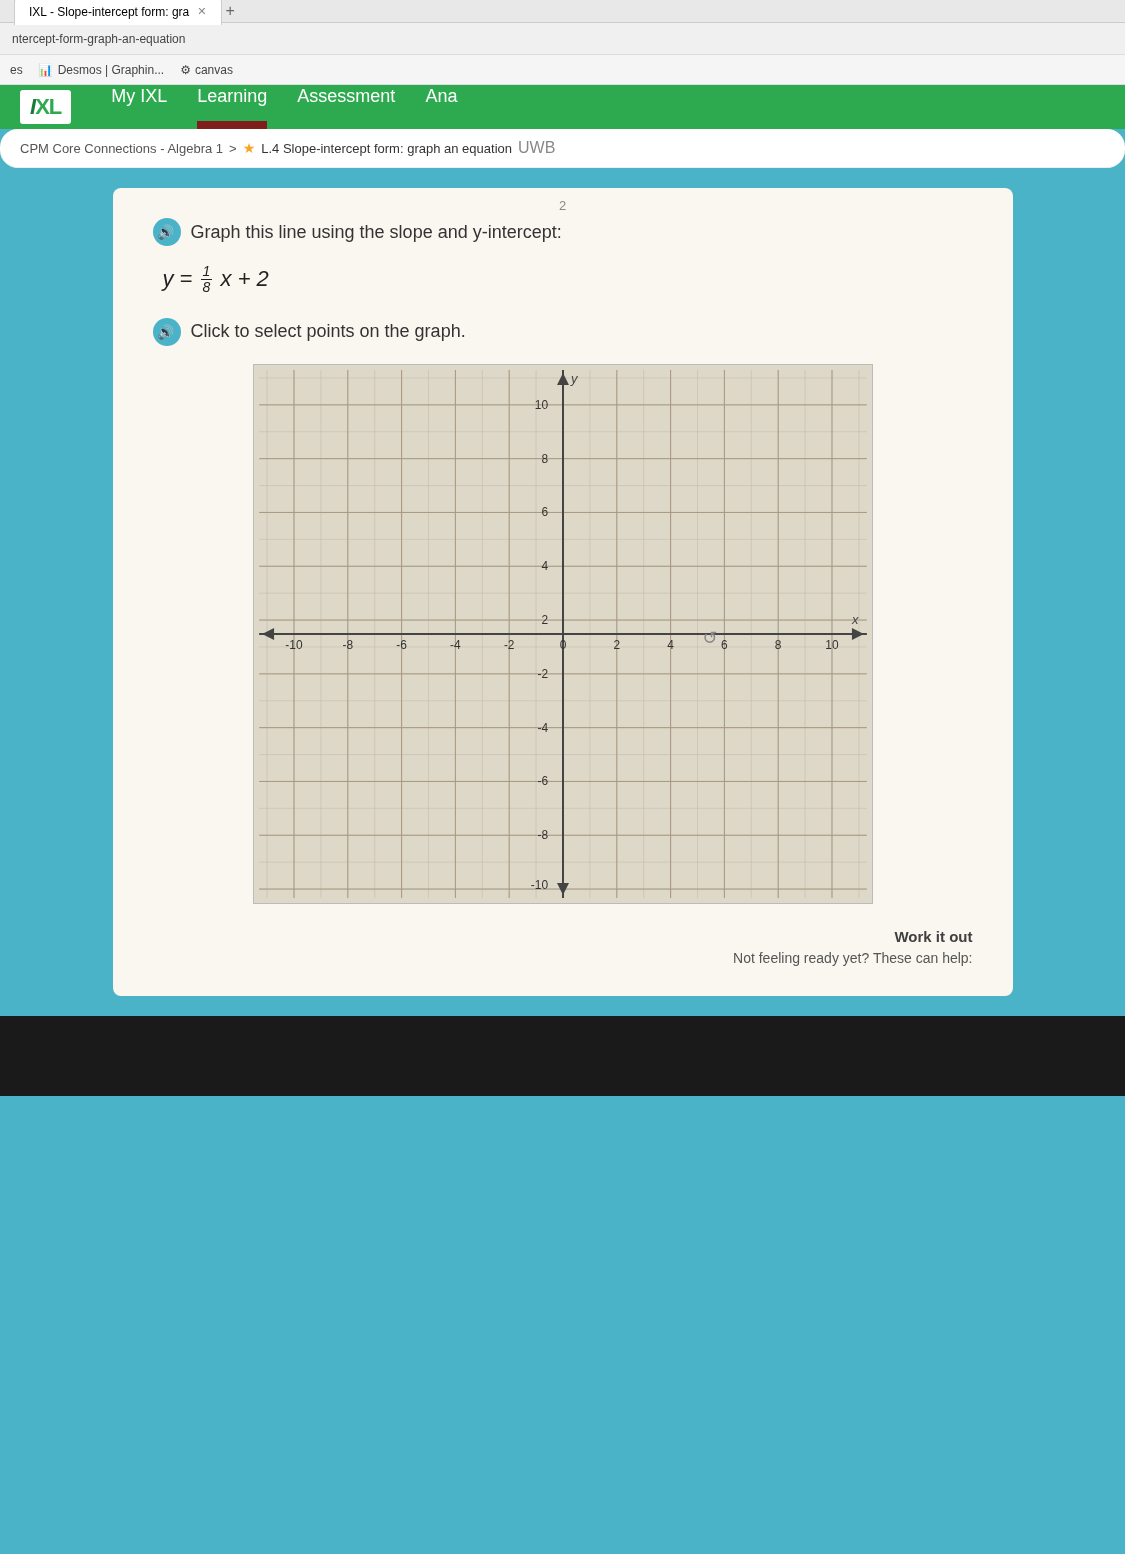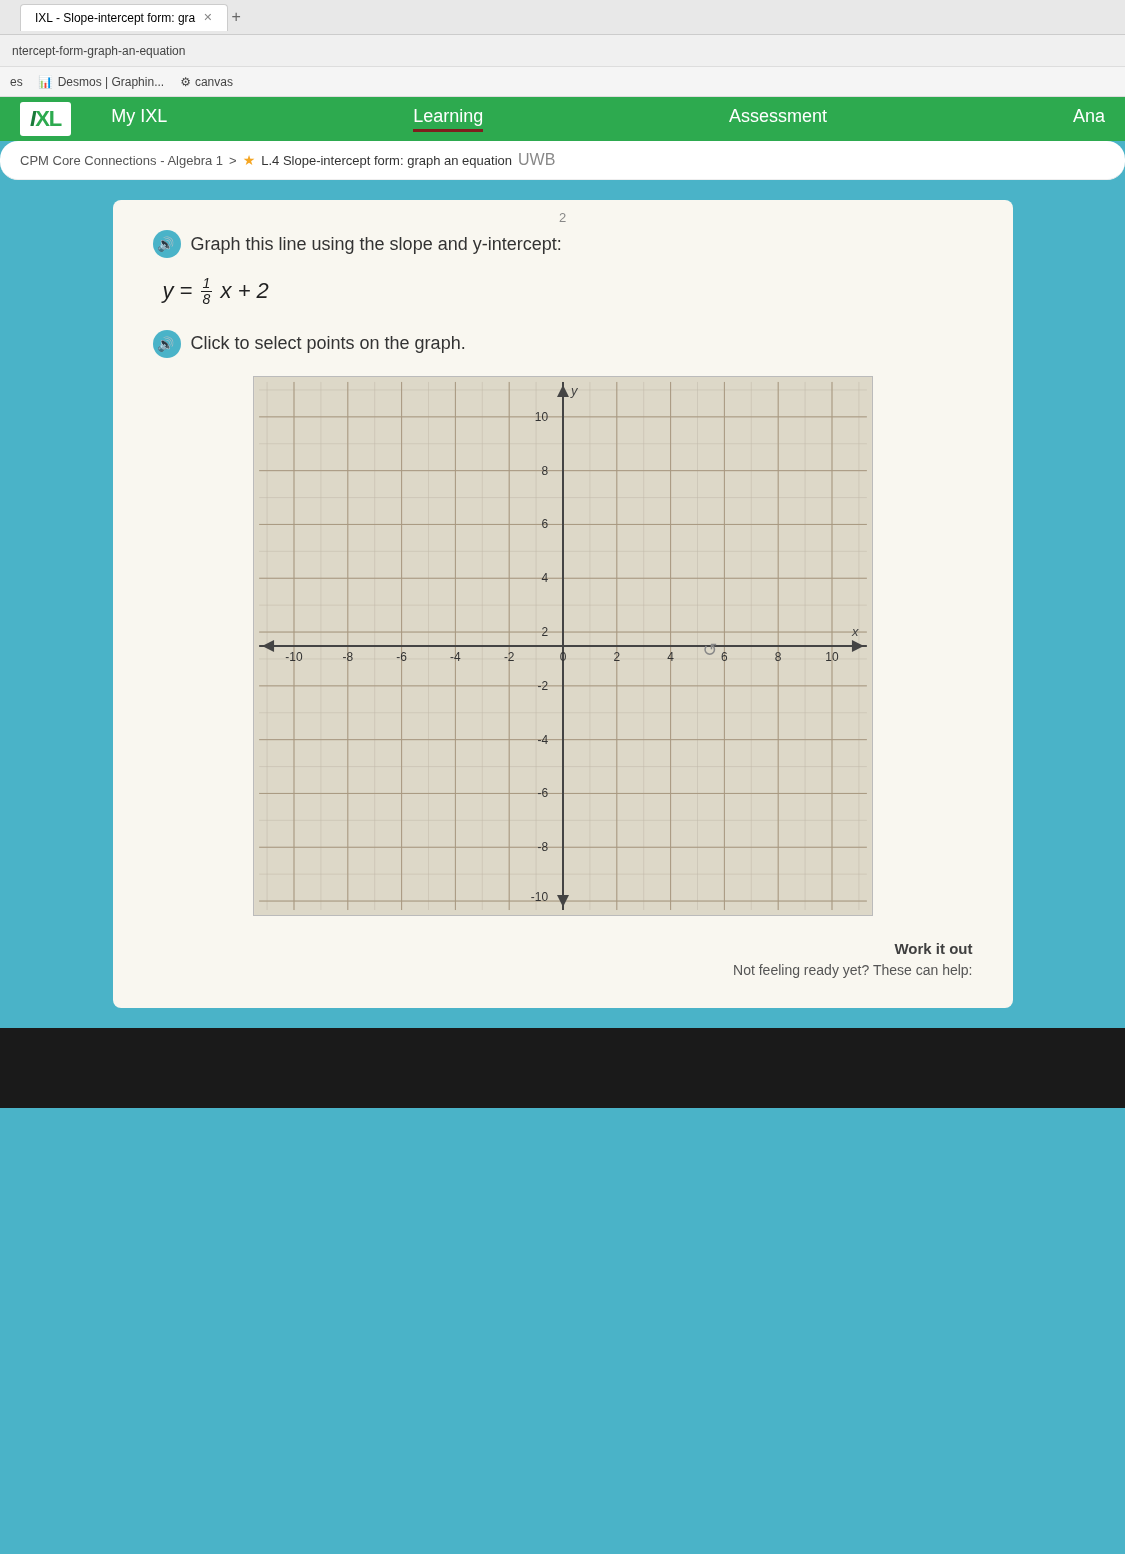--- a/index.html
+++ b/index.html
@@ -7,24 +7,24 @@
       font-family: Arial, sans-serif;
       background: #4ab3c8;
       width: 1125px;
       min-height: 1554px;
       overflow-x: hidden;
     }
 
     
     .browser-bar {
       background: #e8e8e8;
-      height: 35px;
-      display: flex;
-      align-items: center;
-      padding: 0 20px;
+      height: 23px;
+      display: flex;
+      align-items: center;
+      padding: 0 14px;
       border-bottom: 1px solid #ccc;
     }
     .tab {
       background: #fff;
       border: 1px solid #ccc;
       border-bottom: none;
       padding: 6px 14px;
       font-size: 12px;
       border-radius: 4px 4px 0 0;
       display: flex;
@@ -92,32 +92,32 @@
       margin-right: 40px;
       letter-spacing: -1px;
     }
     .ixl-logo span:first-child {
       color: #1a7a3a;
     }
     .nav-links {
       display: flex;
       gap: 30px;
       flex: 1;
-      justify-content: space-between;
+      justify-content: flex-start;
     }
     .nav-link {
       color: #fff;
       font-size: 18px;
       font-weight: 500;
       cursor: pointer;
       text-decoration: none;
     }
     .nav-link.active {
-      border-bottom: 3px solid #7f1d1d;
-      padding-bottom: 2px;
+      border-bottom: 8px solid #7f1d1d;
+      padding-bottom: 14px;
     }
 
     
     .breadcrumb-bar {
       background: #fff;
       padding: 10px 20px;
       font-size: 13px;
       color: #555;
       display: flex;
       align-items: center;

